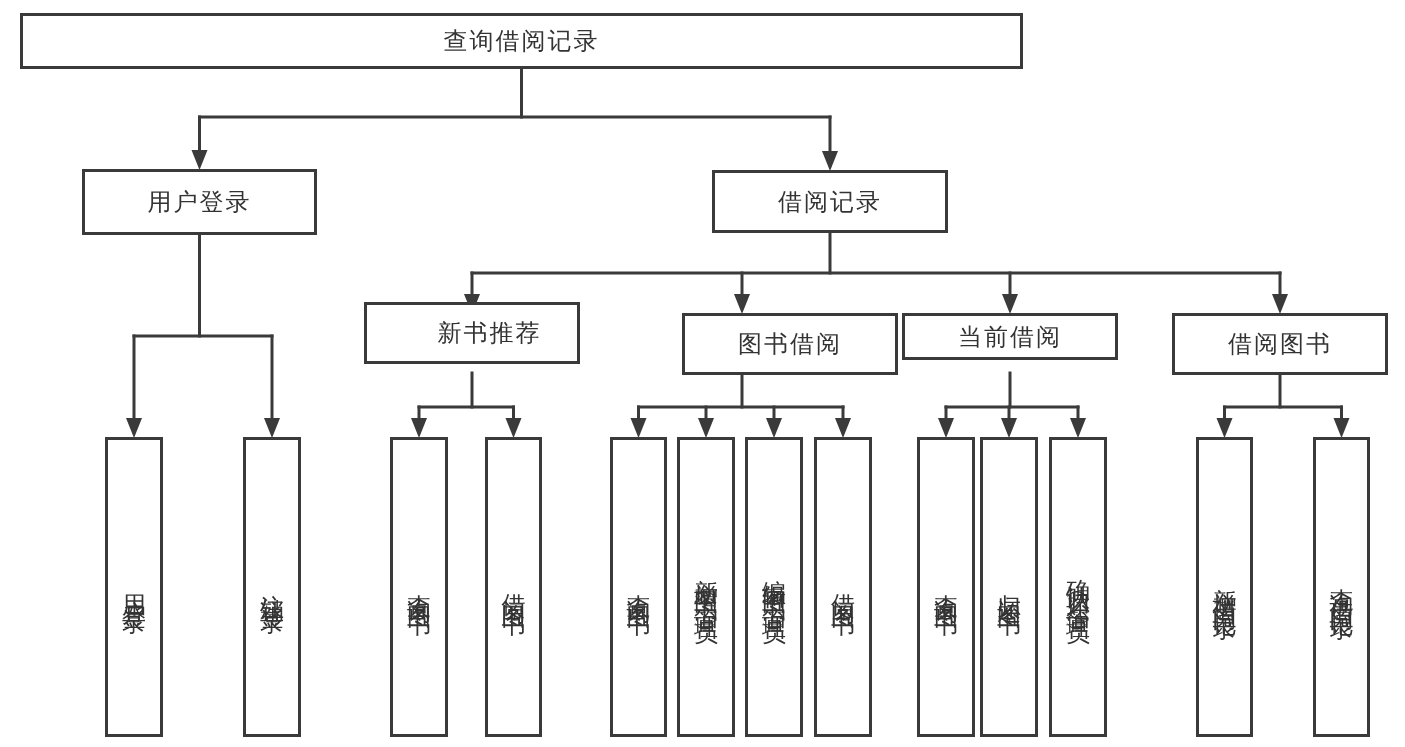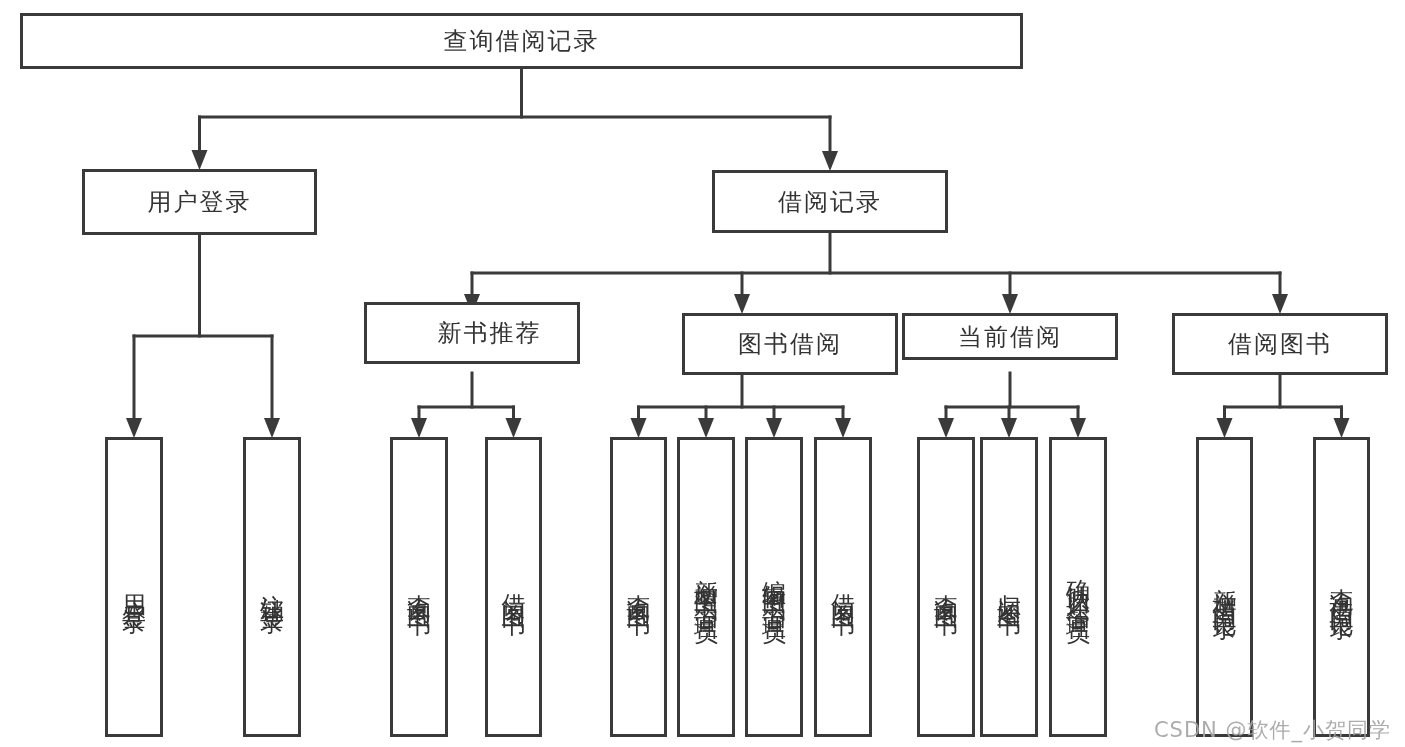--- a/index.html
+++ b/index.html
@@ -127,14 +127,13 @@
       <div class="node vertical" style="left: 610px; top: 437px; width: 57px; height: 300px;">查询图书</div>
       <div class="node vertical" style="left: 677px; top: 437px; width: 58px; height: 300px;">新增图书（管理员）</div>
       <div class="node vertical" style="left: 745px; top: 437px; width: 58px; height: 300px;">编辑图书（管理员）</div>
       <div class="node vertical" style="left: 814px; top: 437px; width: 58px; height: 300px;">借阅图书</div>
       <div class="node vertical" style="left: 917px; top: 437px; width: 58px; height: 300px;">查询图书</div>
       <div class="node vertical" style="left: 980px; top: 437px; width: 58px; height: 300px;">归还图书</div>
       <div class="node vertical" style="left: 1049px; top: 437px; width: 58px; height: 300px;">确认归还（管理员）</div>
       <div class="node vertical" style="left: 1196px; top: 437px; width: 57px; height: 300px;">新增借阅记录</div>
       <div class="node vertical" style="left: 1313px; top: 437px; width: 57px; height: 300px;">查询借阅记录</div>
     </div>
-  <div id="watermark">CSDN @软件_小贺同学</div>
 </div>
 
 </body></html>

